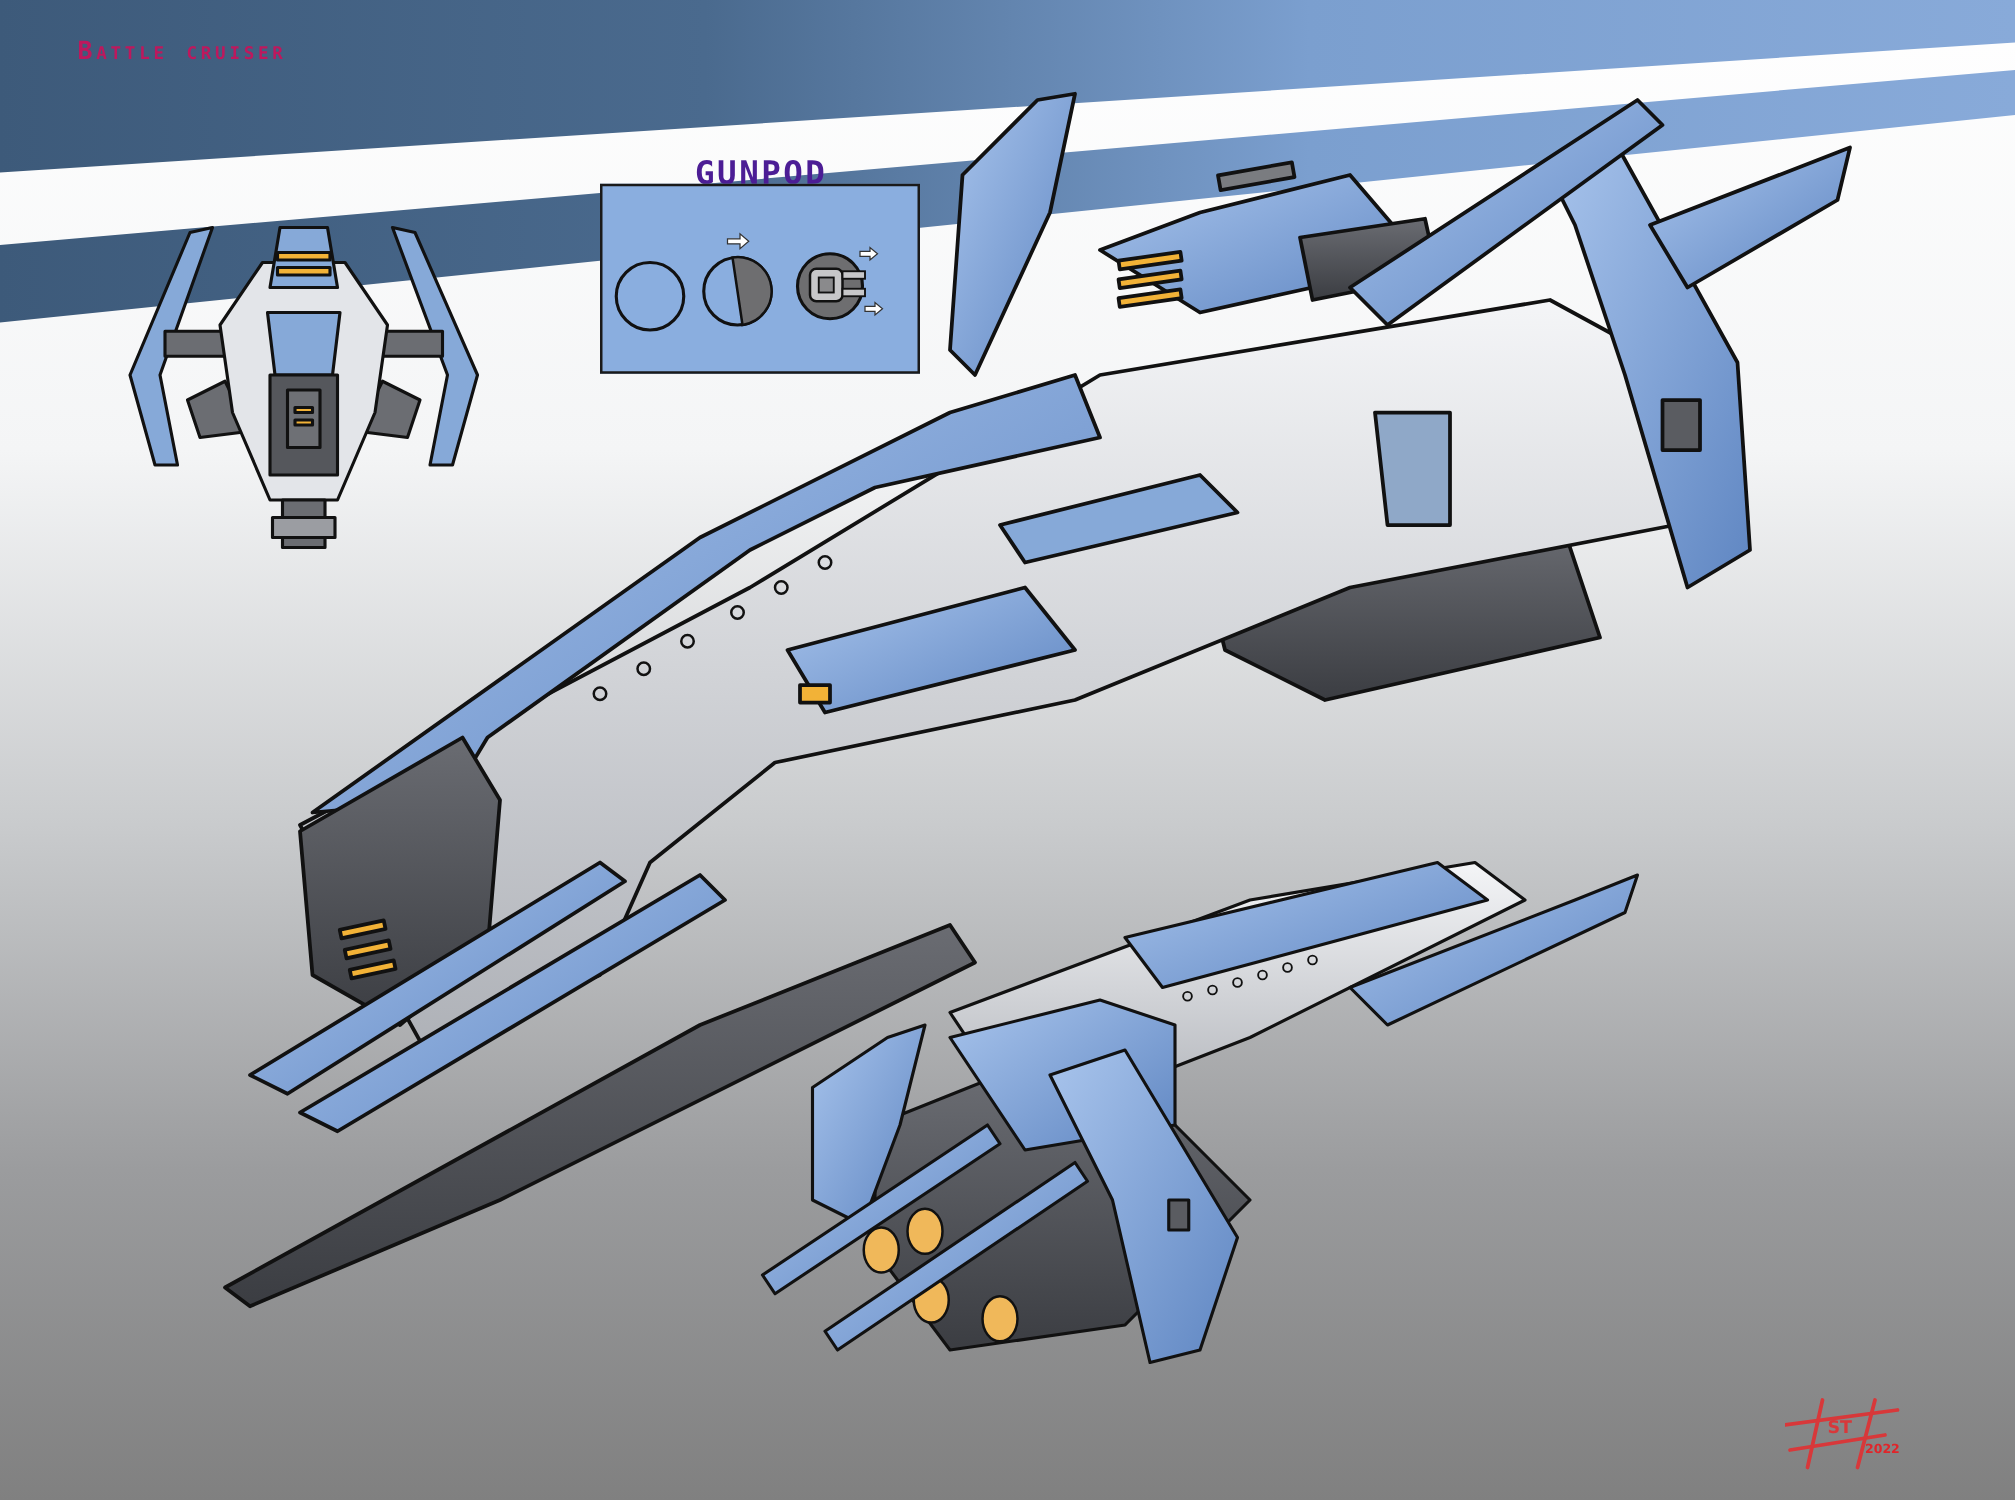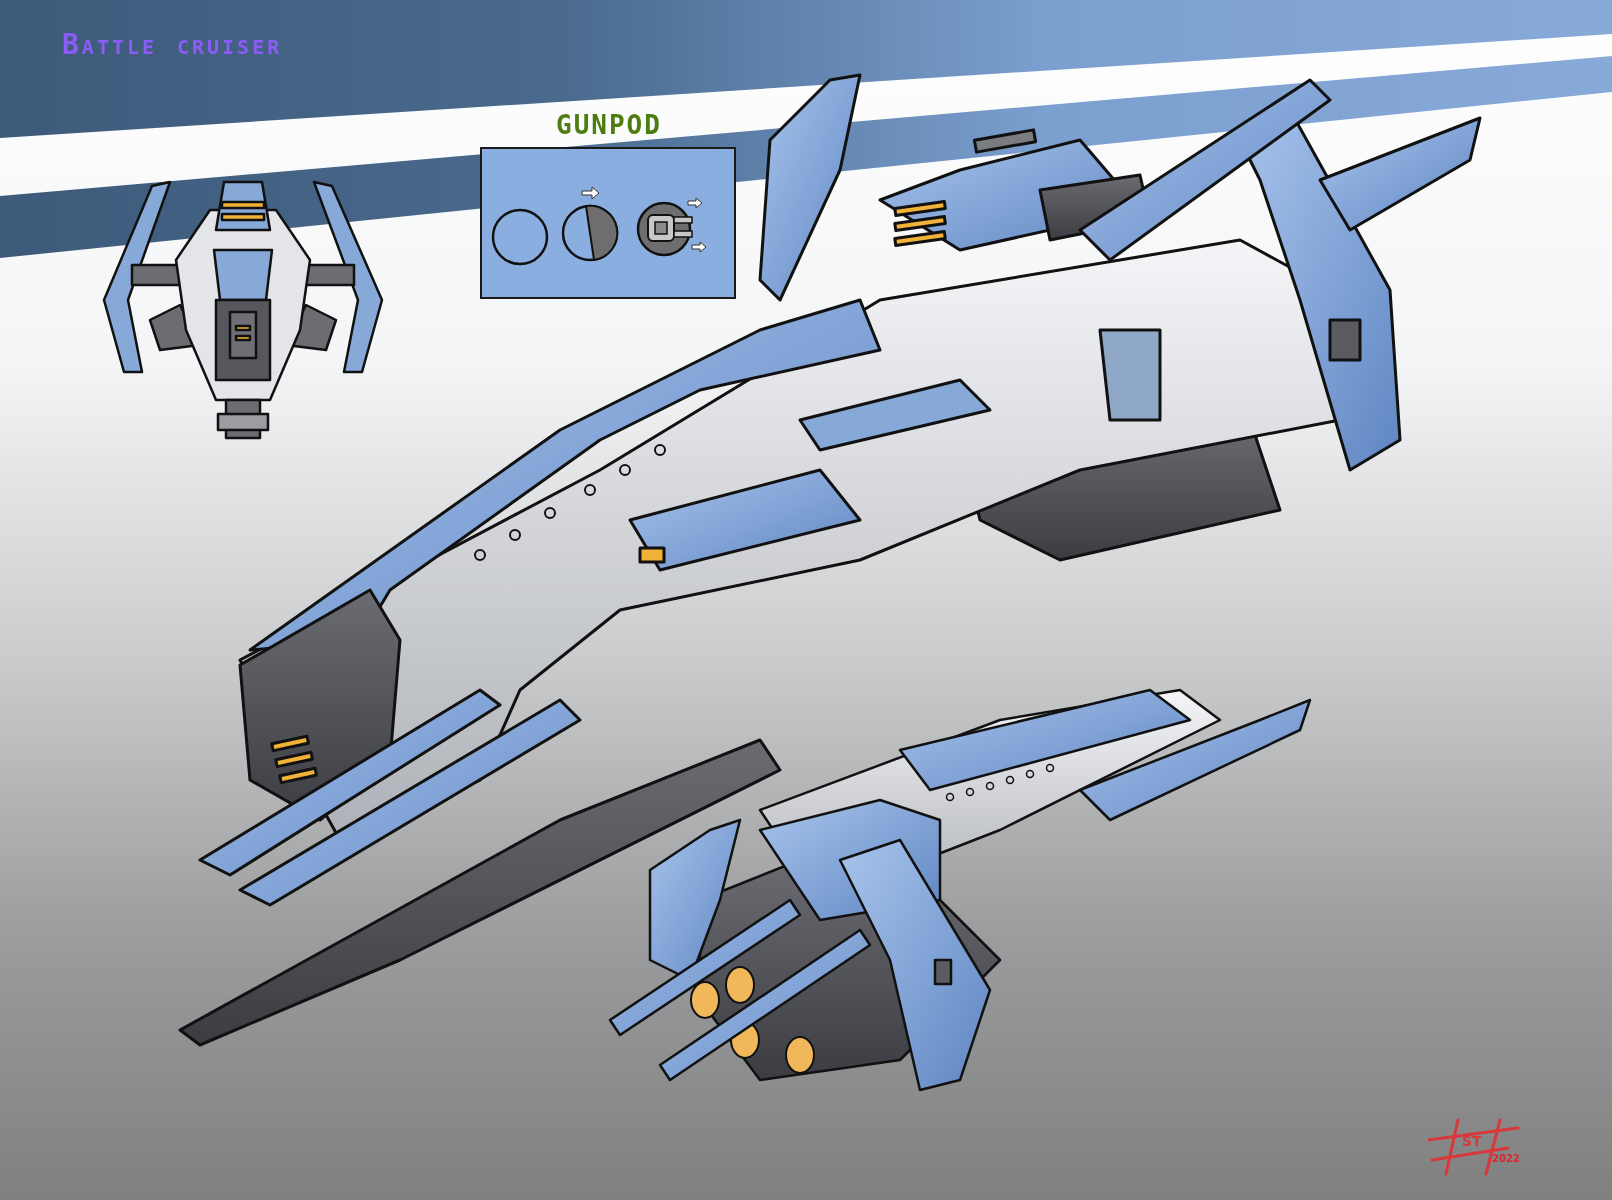--- a/index.html
+++ b/index.html
@@ -1,23 +1,23 @@
 <!DOCTYPE html>
 <html><head>
 <meta charset="utf-8">
 <style>
   html,body{margin:0;padding:0;}
   body{width:1612px;height:1200px;overflow:hidden;position:relative;
     background:linear-gradient(180deg,#ffffff 0%,#f4f5f6 30%,#c9cbcd 55%,#9b9c9e 78%,#808080 100%);
     font-family:"DejaVu Sans",sans-serif;}
   .layer{position:absolute;left:0;top:0;width:1612px;height:1200px;}
   .title{position:absolute;left:62px;top:28px;font-family:"DejaVu Sans Mono",monospace;
-    font-weight:bold;font-size:28px;letter-spacing:3px;color:#8b5cf6;font-variant:small-caps;}
-  .gp-label{position:absolute;left:556px;top:110px;font-family:"DejaVu Sans Mono",monospace;
-    font-weight:bold;font-size:26px;letter-spacing:2px;color:#4d7c0f;}
+    font-weight:bold;font-size:20px;letter-spacing:3px;color:#be185d;font-variant:small-caps;}
+  .gp-label{position:absolute;left:556px;top:124px;font-family:"DejaVu Sans Mono",monospace;
+    font-weight:bold;font-size:26px;letter-spacing:2px;color:#4c1d95;}
   .gp-box{position:absolute;left:480px;top:147px;width:256px;height:152px;
     background:#8aaedf;border:2px solid #1a1a1a;box-sizing:border-box;}
   .sig{position:absolute;left:1428px;top:1118px;}
 </style>
 </head>
 <body>
 
 <svg class="layer" viewBox="0 0 1612 1200">
   <defs>
     <linearGradient id="bandGrad" x1="0" y1="0" x2="1" y2="0">

